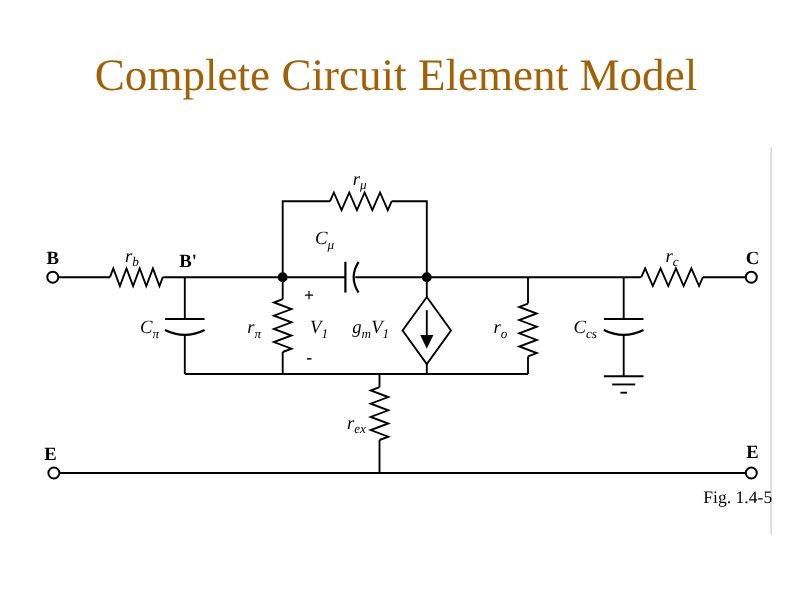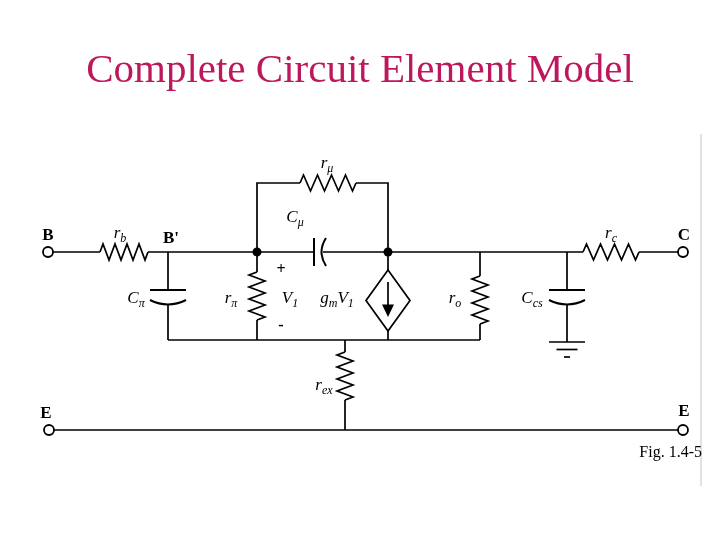--- a/index.html
+++ b/index.html
@@ -2,21 +2,21 @@
 <html><head>
 <meta charset="utf-8">
 <style>
   html,body{margin:0;padding:0;}
   body{
     width:720px;height:540px;position:relative;background:#ffffff;
     font-family:"Liberation Serif", serif; overflow:hidden;
   }
   .title{
     position:absolute; left:0; right:0; top:44px;
-    text-align:center; font-size:41px; color:#be185d; font-weight:400;
+    text-align:center; font-size:41px; color:#a16207; font-weight:400;
     letter-spacing:0px; white-space:nowrap;
   }
   svg{position:absolute;left:0;top:0;}
   .wire{stroke:#000;stroke-width:1.7;fill:none;}
   .plate{stroke:#000;stroke-width:2;fill:none;}
   .sym{font:italic 17px "Liberation Serif", serif; fill:#000;}
   .sub{font-size:12px;}
   .term{font:600 17px "Liberation Serif", serif; fill:#000; font-style:normal;}
   .pm{font:bold 16px "Liberation Serif", serif; fill:#000;}
   .cap{font:16px "Liberation Serif", serif; fill:#000;}

